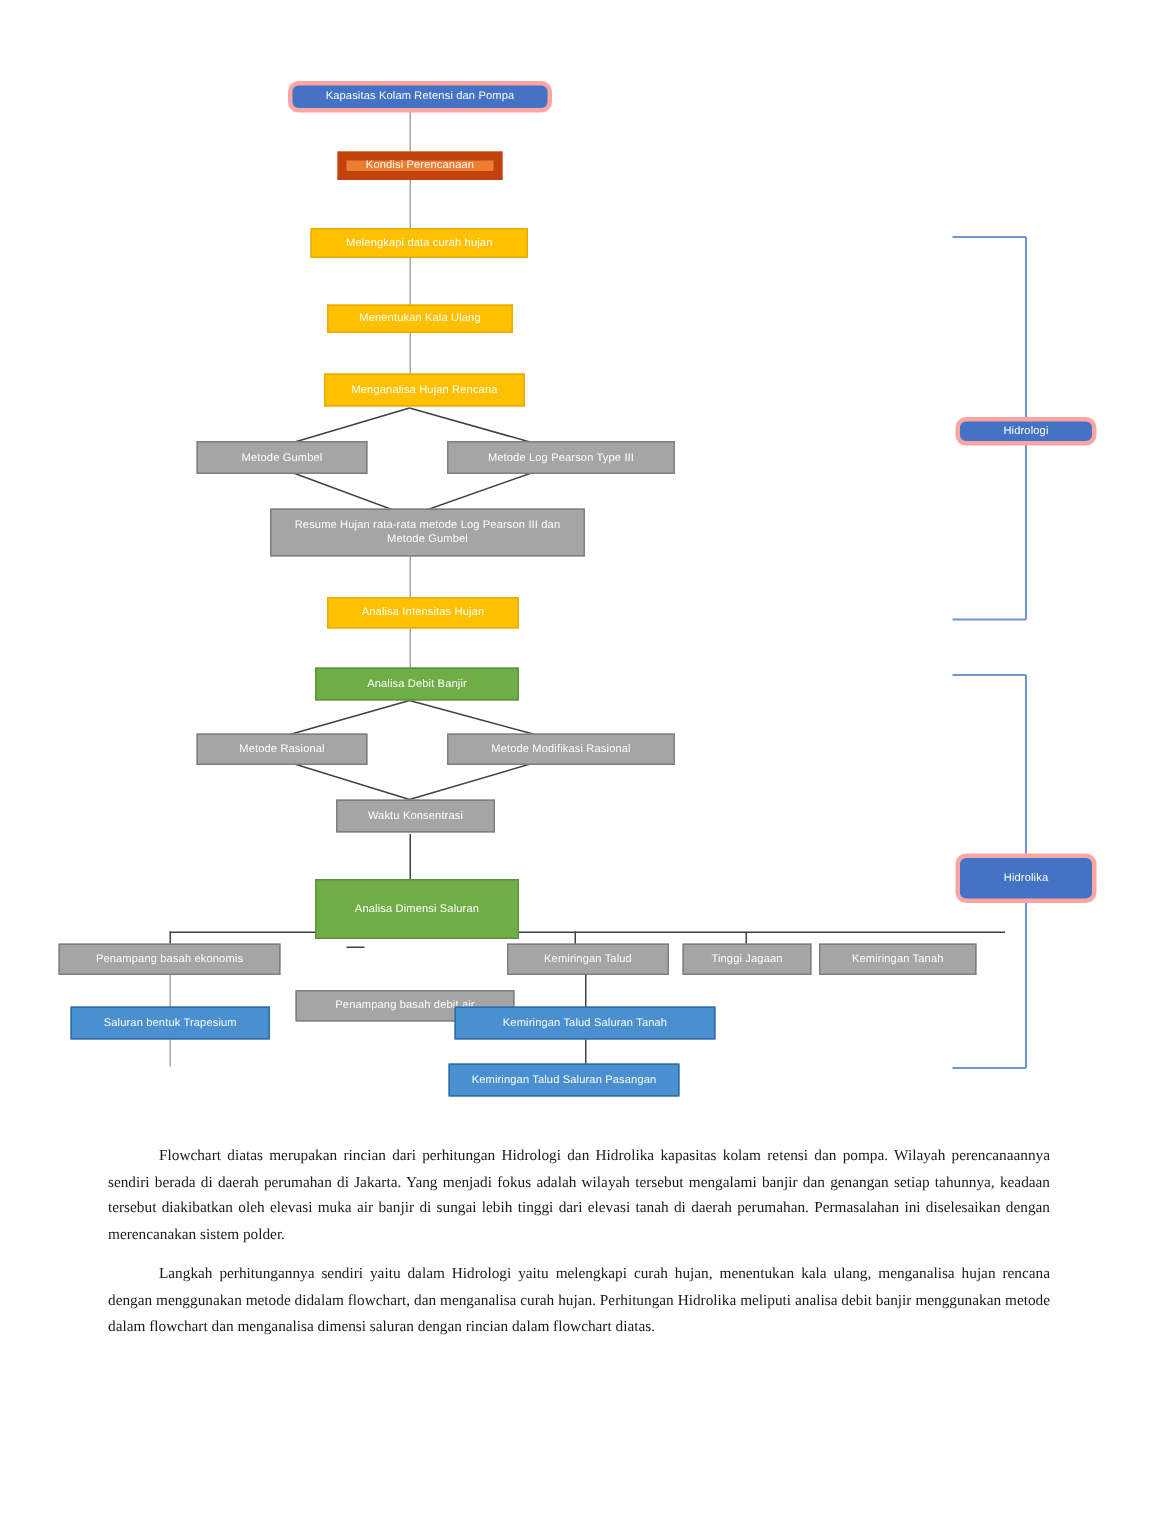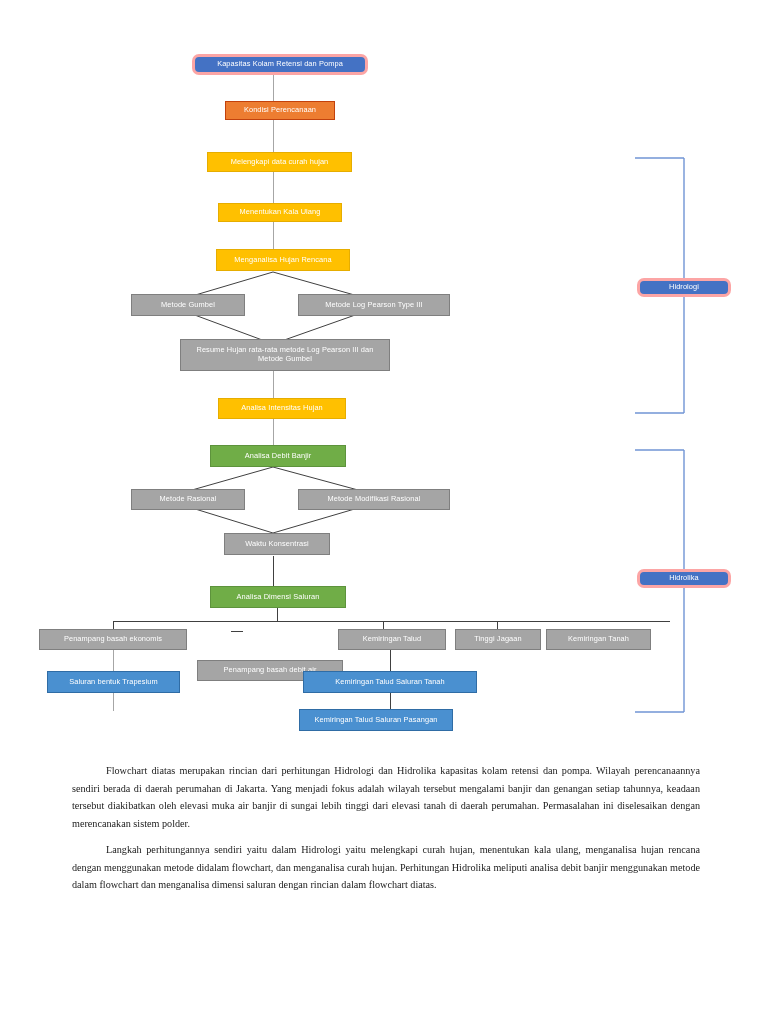--- a/index.html
+++ b/index.html
@@ -38,21 +38,21 @@
     padding: 1px 3px;
     z-index: 3;
   }
   .node.blue-round {
     background: #4472C4;
     border: 3px solid #fca5a5;
     border-radius: 7px;
   }
   .node.orange {
     background: #ED7D31;
-    border: 1px solid #c2410c;
+    border: 6px solid #c2410c;
   }
   .node.yellow {
     background: #FFC000;
     border: 1px solid #e6ad00;
     align-items: center;
   }
   .node.green {
     background: #70AD47;
     border: 1px solid #5d933c;
   }
@@ -217,21 +217,21 @@
   </div>
 
   <div class="node gray" style="left:298px; top:489px; width:152px; height:21px;">
     <span>Metode Modifikasi Rasional</span>
   </div>
 
   <div class="node gray" style="left:224px; top:533px; width:106px; height:22px;">
     <span>Waktu Konsentrasi</span>
   </div>
 
-  <div class="node green" style="left:210px; top:586px; width:136px; height:22px;text-align:center;">
+  <div class="node green" style="left:210px; top:586px; width:136px; height:40px;text-align:center;">
     <span>Analisa Dimensi Saluran</span>
   </div>
 
   <div class="node gray" style="left:39px; top:629px; width:148px; height:21px;">
     <span>Penampang basah ekonomis</span>
   </div>
 
   <div class="node gray" style="left:197px; top:629px; width:146px; height:21px;margin-top:31px;">
     <span>Penampang basah debit air</span>
   </div>
@@ -258,21 +258,21 @@
   </div>
 
   <div class="node lightblue" style="left:299px; top:709px; width:154px; height:22px;text-align:right;">
     <span>Kemiringan Talud Saluran Pasangan</span>
   </div>
 
   <div class="node blue-round" style="left:637px; top:278px; width:94px; height:19px;">
     <span>Hidrologi</span>
   </div>
 
-  <div class="node blue-round" style="left:637px; top:569px; width:94px; height:19px;">
+  <div class="node blue-round" style="left:637px; top:569px; width:94px; height:33px;">
     <span>Hidrolika</span>
   </div>
 
 </div>
 
 <div id="prose">
   <p>Flowchart diatas merupakan rincian dari perhitungan Hidrologi dan Hidrolika kapasitas kolam retensi dan pompa. Wilayah perencanaannya sendiri berada di daerah perumahan di Jakarta. Yang menjadi fokus adalah wilayah tersebut mengalami banjir dan genangan setiap tahunnya, keadaan tersebut diakibatkan oleh elevasi muka air banjir di sungai lebih tinggi dari elevasi tanah di daerah perumahan. Permasalahan ini diselesaikan dengan merencanakan sistem polder.</p>
   <p>Langkah perhitungannya sendiri yaitu dalam Hidrologi yaitu melengkapi curah hujan, menentukan kala ulang, menganalisa hujan rencana dengan menggunakan metode didalam flowchart, dan menganalisa curah hujan. Perhitungan Hidrolika meliputi analisa debit banjir menggunakan metode dalam flowchart dan menganalisa dimensi saluran dengan rincian dalam flowchart diatas.</p>
 </div>
 

